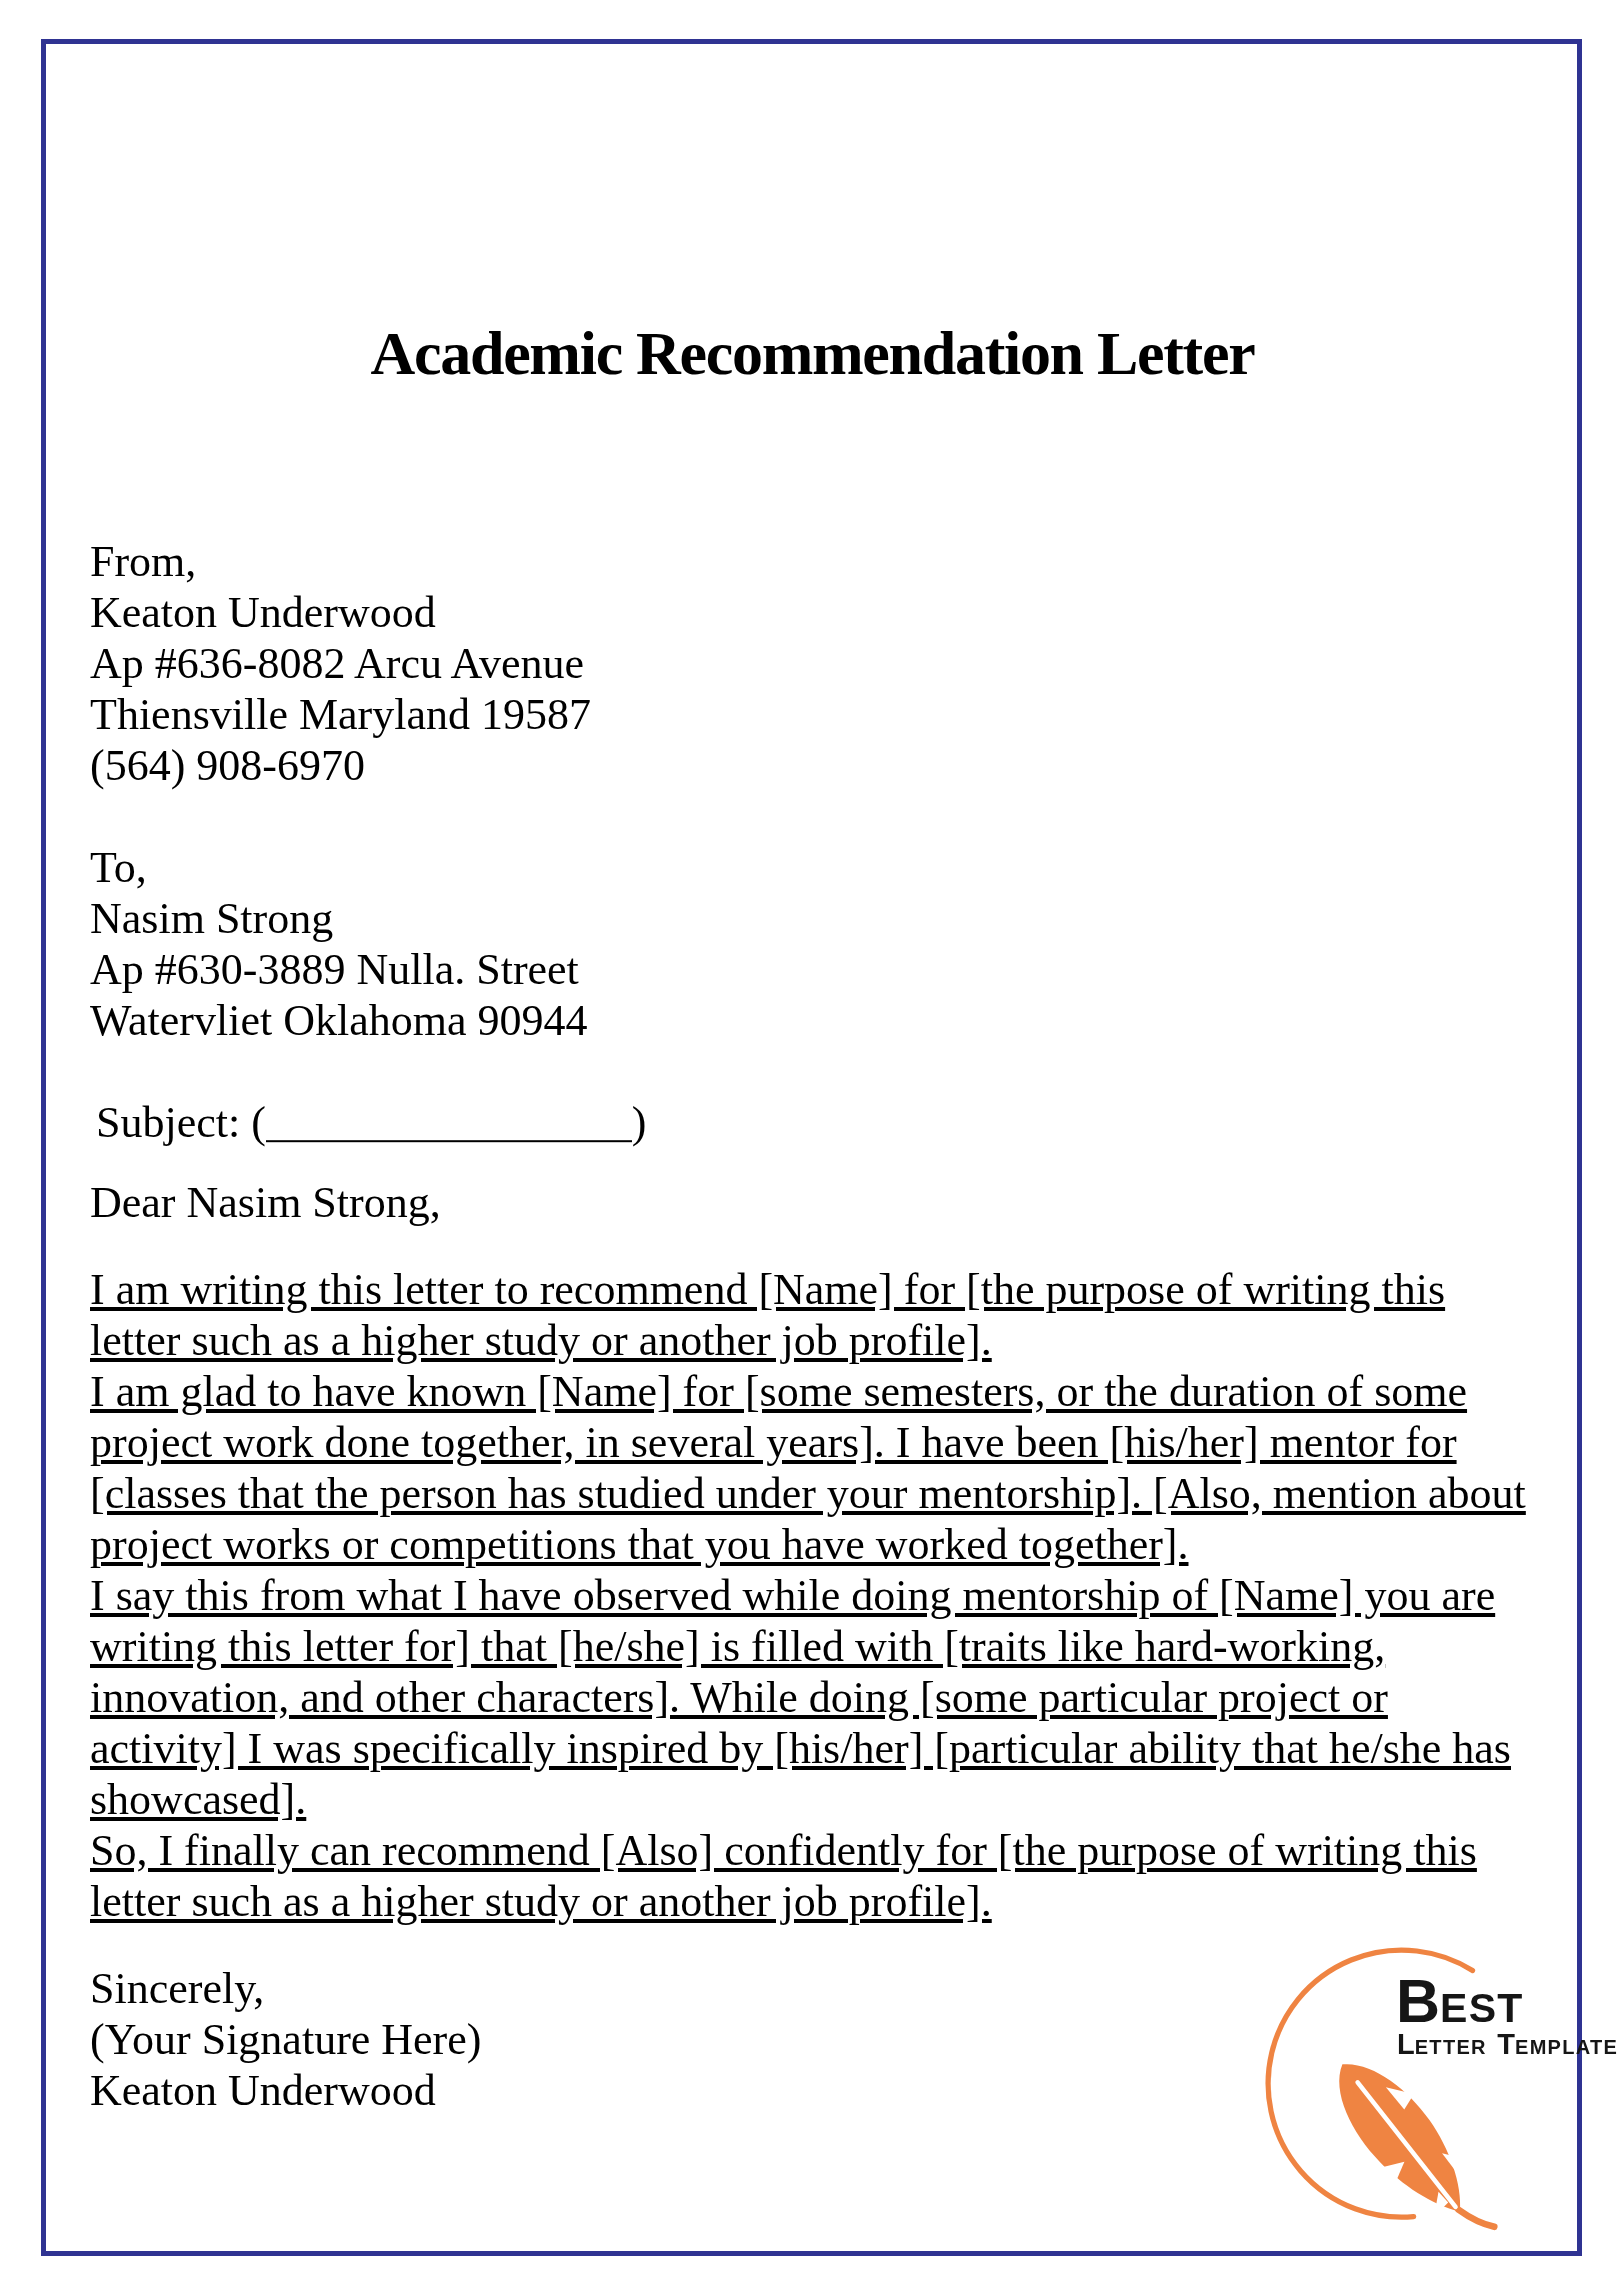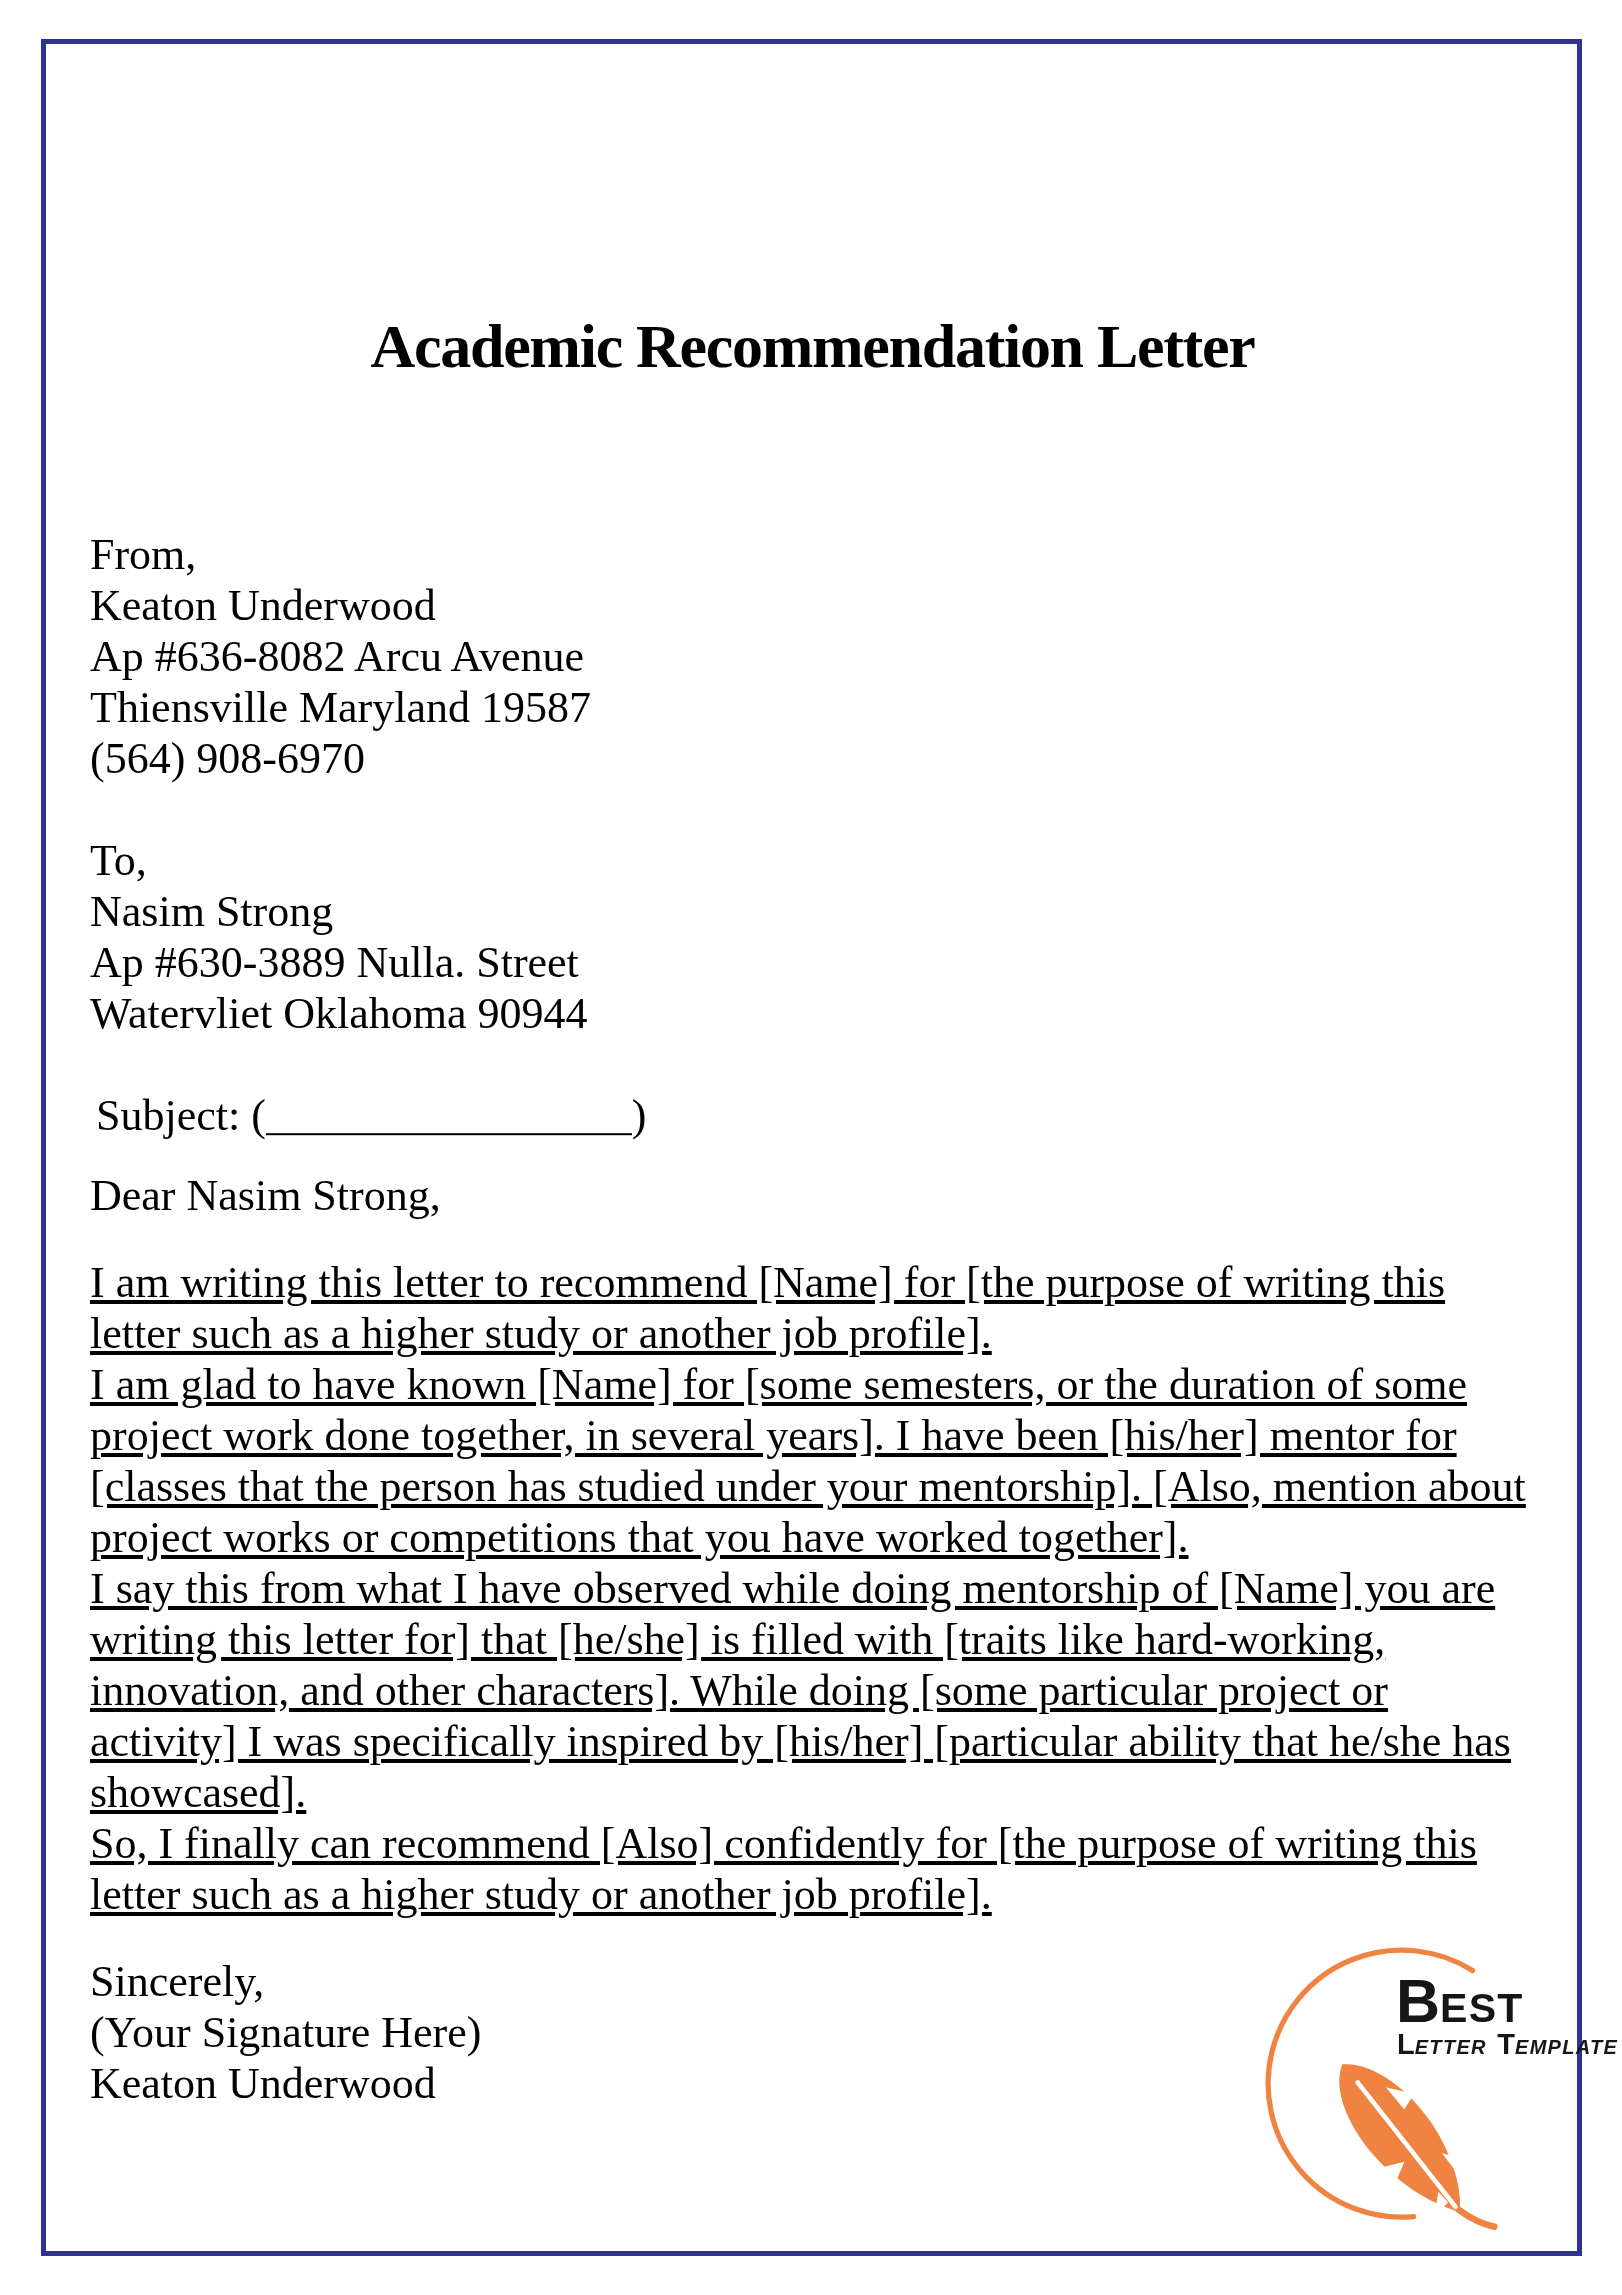--- a/index.html
+++ b/index.html
@@ -21,21 +21,21 @@
   }
   .page-border{
     position:absolute;
     left:41px; top:39px; right:41px; bottom:39px;
     border:5.9px solid var(--border-color);
     pointer-events:none;
   }
   .content{
     position:absolute;
     left:90px;
-    top:9px;
+    top:16px;
     width:1445px;
   }
   .title{
     margin:301px 0 0 0;
     text-align:center;
     font-size:62px;
     line-height:72px;
     font-weight:700;
     letter-spacing:-1.3px;
   }
@@ -87,21 +87,21 @@
     left:157px;
     top:85px;
     display:flex;
     align-items:baseline;
     font-family:"Liberation Sans","DejaVu Sans",sans-serif;
     font-weight:700;
     color:var(--logo-ink);
     line-height:1;
   }
   .logo-sub .big{font-size:29px;}
-  .logo-sub .small{font-size:20px;letter-spacing:1.3px;font-style:italic;}
+  .logo-sub .small{font-size:20px;letter-spacing:1.3px;}
   .logo-sub .word2{margin-left:10.5px;}
 </style>
 </head>
 <body>
 
 <div class="page">
 
   <div class="page-border"></div>
 
   <div class="content">

